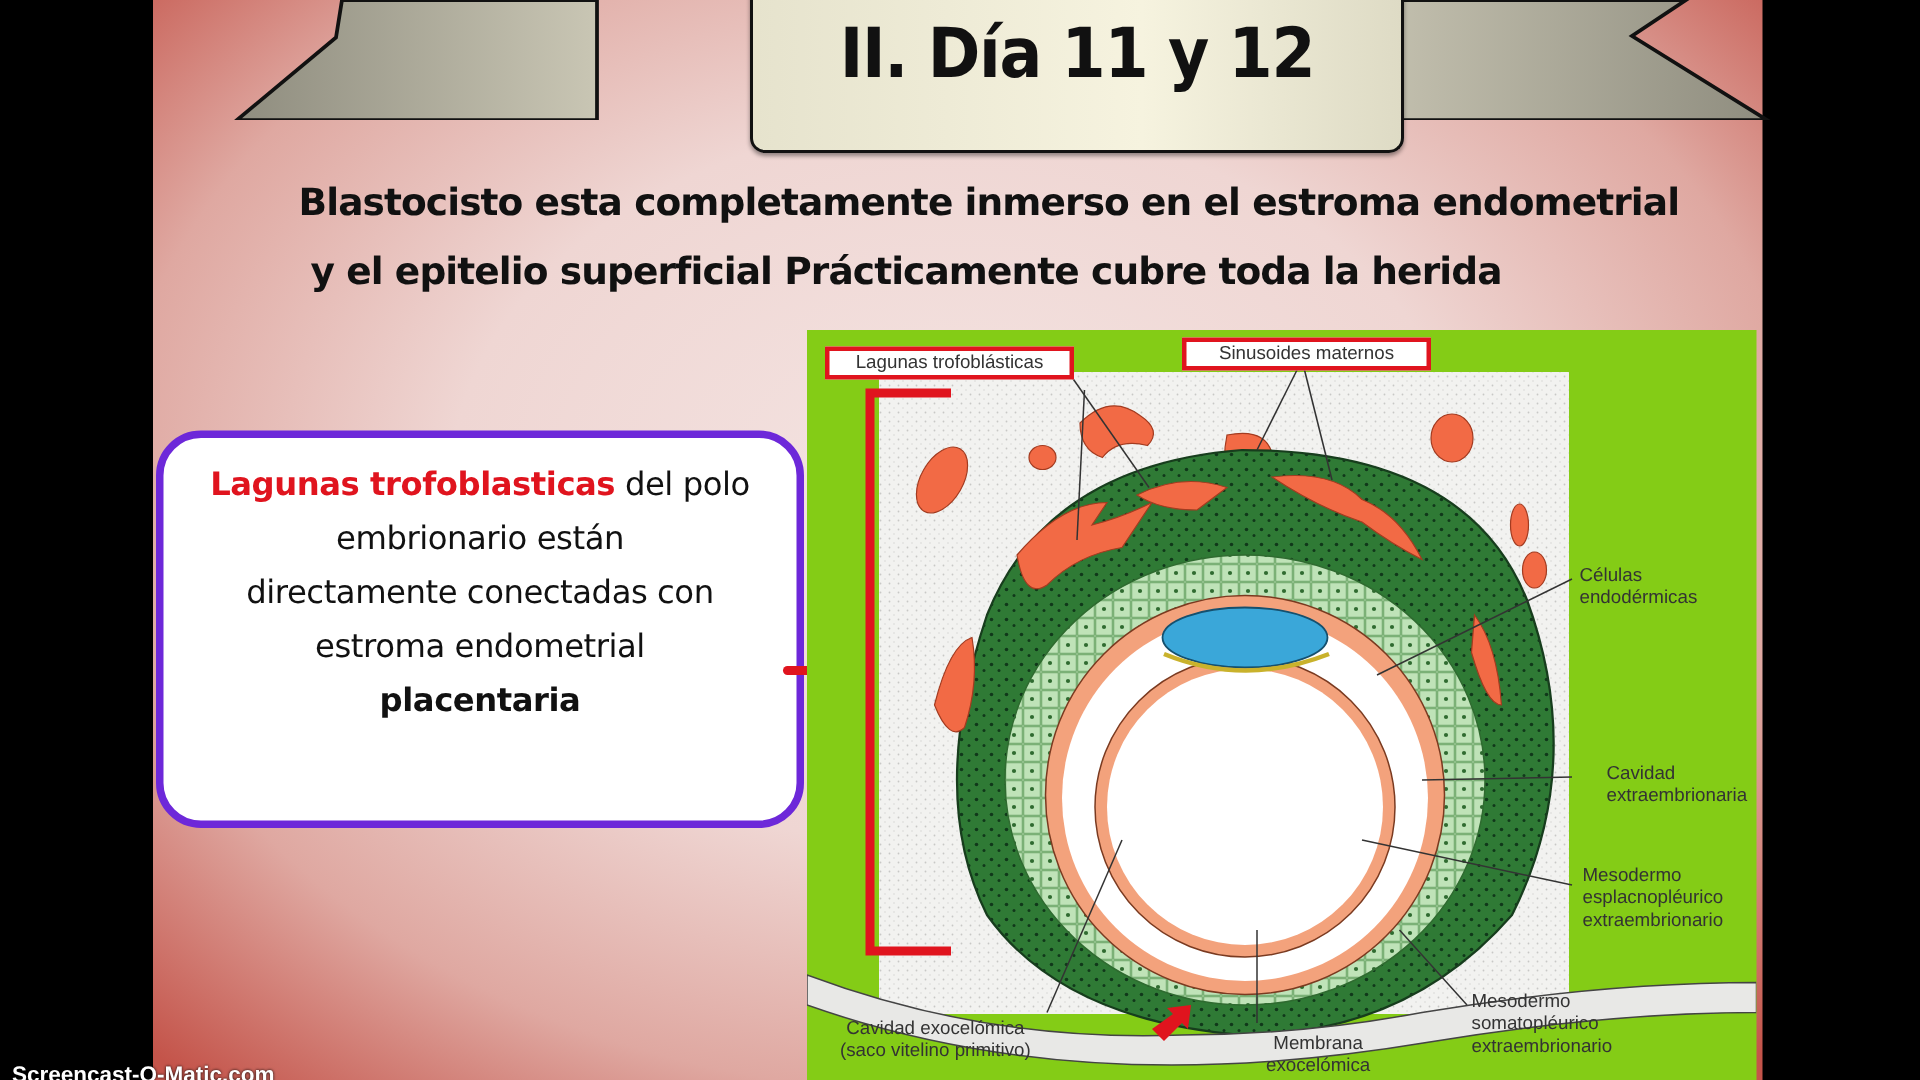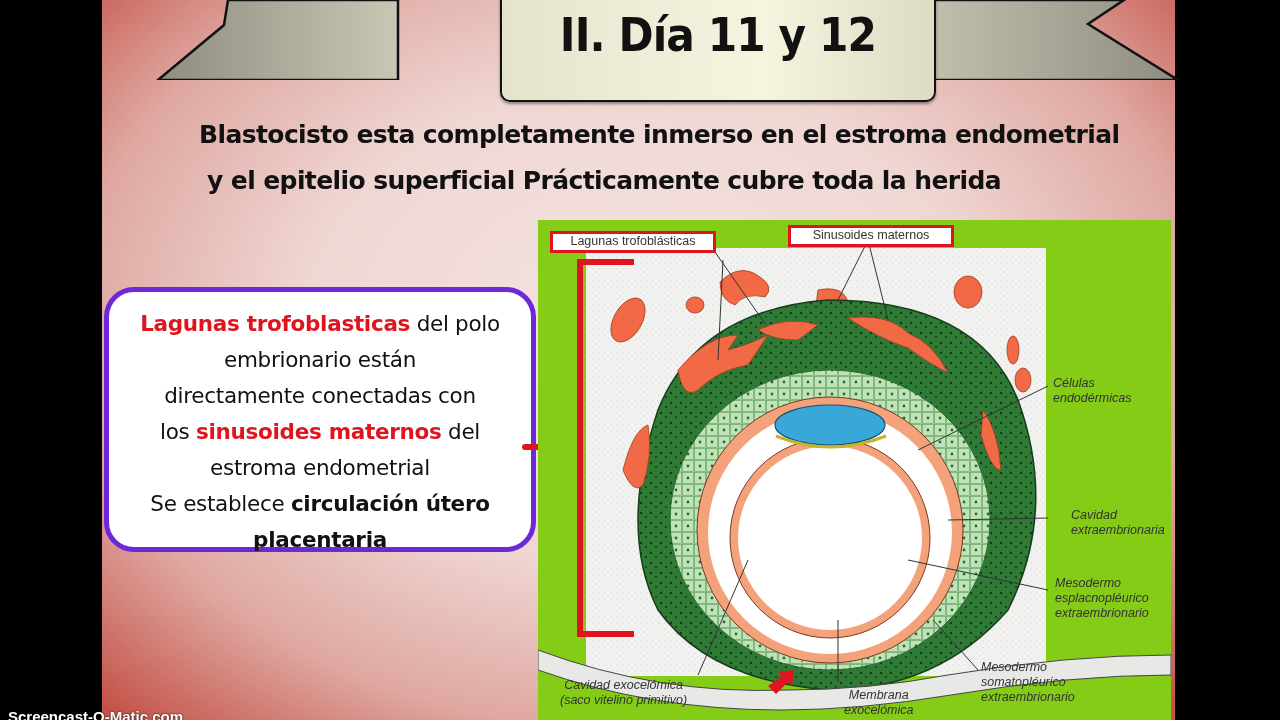--- a/index.html
+++ b/index.html
@@ -11,21 +11,21 @@
     background:linear-gradient(90deg,#e6e3cd,#f6f3df 60%,#dedbc5);
     border:2px solid #111;border-top:none;border-radius:0 0 10px 10px;box-shadow:0 2px 3px rgba(0,0,0,.4);}
   .title{position:absolute;left:0;right:0;top:14px;text-align:center;font-family:"DejaVu Sans",sans-serif;font-weight:bold;font-size:46px;color:#111;letter-spacing:-1px;transform:scaleX(.92);}
   .intro{position:absolute;left:164px;top:112px;width:1010px;font-family:"DejaVu Sans",sans-serif;font-weight:bold;font-size:25px;line-height:46px;color:#111;letter-spacing:-0.6px;margin-left:35px;}
   .intro div{white-space:nowrap;}
   .callout{position:absolute;left:104px;top:287px;width:432px;height:265px;background:#fff;border:5px solid #6d28d9;border-radius:30px;
     box-sizing:border-box;padding:14px 6px 0 6px;text-align:center;font-family:"DejaVu Sans",sans-serif;font-size:21.5px;line-height:36px;color:#111;letter-spacing:-0.3px;}
   .red{color:#e0141e;font-weight:bold;}
   .bold{font-weight:bold;}
   .diagram{position:absolute;left:538px;top:220px;width:633px;height:500px;background:#84cc16;overflow:hidden;}
-  .label{position:absolute;font-family:"Liberation Sans",sans-serif;font-size:12.5px;line-height:15px;color:#333;font-style:italic;}
+  .label{position:absolute;font-family:"Liberation Sans",sans-serif;font-size:12.5px;line-height:15px;color:#333;}
   .label-box{position:absolute;border:3px solid #e0141e;background:#fff;box-sizing:border-box;font-family:"Liberation Sans",sans-serif;font-size:12.5px;color:#333;text-align:center;line-height:15px;}
   .watermark{position:absolute;left:8px;top:708px;font-family:"Liberation Sans",sans-serif;font-weight:bold;font-size:15px;color:#fff;text-shadow:0 0 2px #000;}
 </style>
 </head>
 <body>
 
 <div class="slide">
   <svg class="banner-left" style="left:0;width:310px;" viewBox="0 0 310 80">
     <defs>
         <linearGradient id="gl" x1="0" x2="1">
@@ -52,23 +52,21 @@
 
 <div class="intro">
   <div>Blastocisto esta completamente inmerso en el estroma endometrial</div>
   <div style="padding-left:8px">y el epitelio superficial Prácticamente cubre toda la herida</div>
 </div>
 
 <div class="callout">
   <div><span class="red">Lagunas trofoblasticas</span><span> del polo</span></div>
   <div>embrionario están</div>
   <div>directamente conectadas con</div>
-  <div><span>los </span><span class="red">sinusoides maternos</span><span> del</span></div>
   <div>estroma endometrial</div>
-  <div><span>Se establece </span><span class="bold">circulación útero</span></div>
   <div class="bold">placentaria</div>
 </div>
 
 <div style="position:absolute;left:522px;top:444px;width:56px;height:6px;background:#e0141e;border-radius:3px;"></div>
 
 <div class="diagram">
   <svg width="633" height="500" viewBox="0 0 633 500">
     <defs>
       <pattern id="stipple" width="6" height="6" patternUnits="userSpaceOnUse">
         <rect width="6" height="6" fill="#f2f2f0"></rect>

